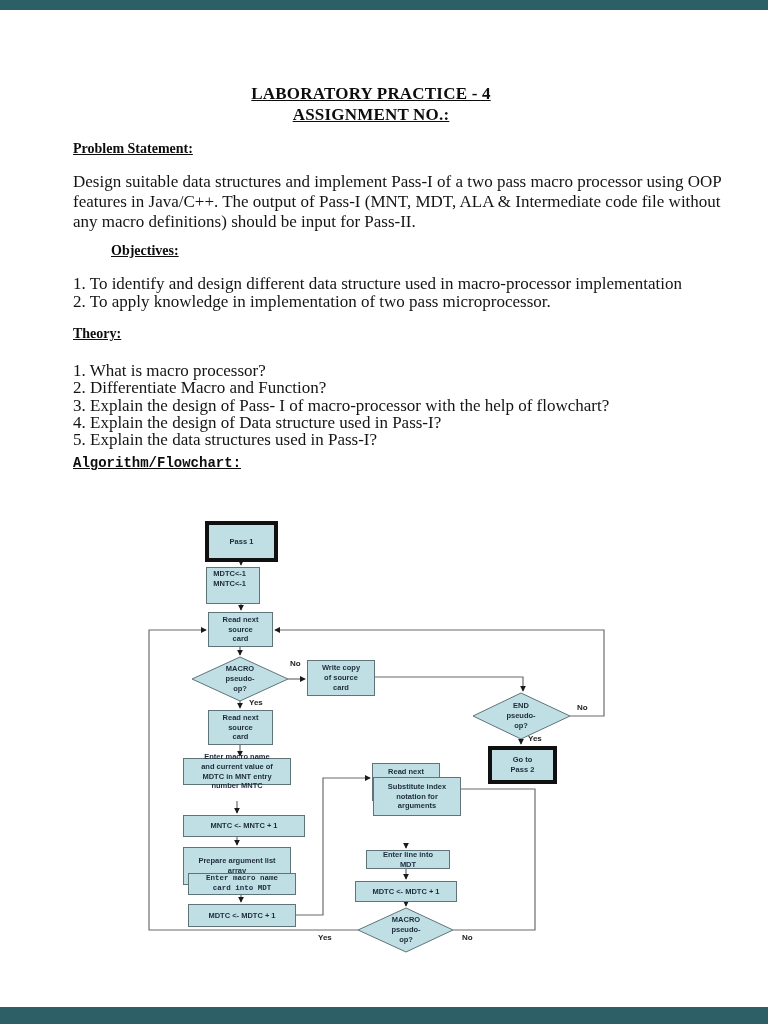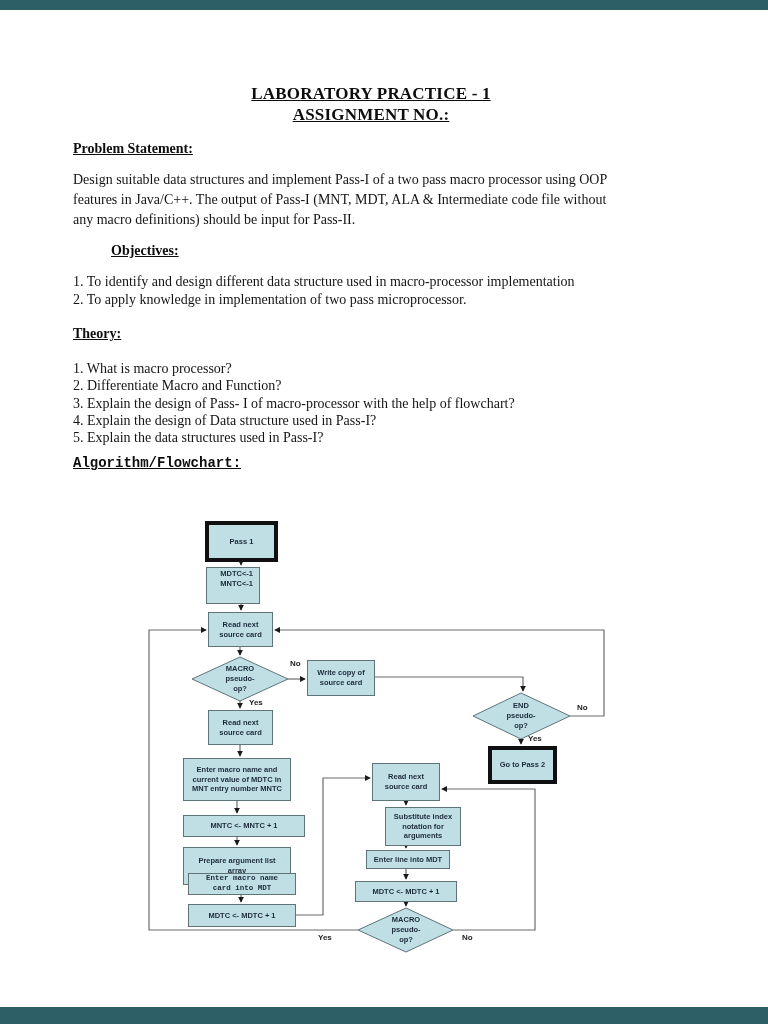--- a/index.html
+++ b/index.html
@@ -17,56 +17,56 @@
     position:absolute;left:0;width:742px;text-align:center;
     font-weight:bold;font-size:17px;text-decoration:underline;color:#0d0d0d;
     letter-spacing:.2px;
   }
   .h2{
     position:absolute;left:73px;
     font-weight:bold;font-size:14px;text-decoration:underline;color:#0d0d0d;
   }
   .body-line{
     position:absolute;left:73px;width:660px;
-    font-size:14px;color:#141414;white-space:nowrap;
+    font-size:17px;color:#141414;white-space:nowrap;
   }
 
   
   .fc-svg{position:absolute;left:0;top:0;width:768px;height:1024px;pointer-events:none;}
   .fc-diamond{fill:var(--node-fill,#bfdfe5);stroke:var(--node-border,#5f7478);stroke-width:1;}
   .fc-line{fill:none;stroke:var(--connector,#6b6b6b);stroke-width:1.2;}
   .fc-box{
     position:absolute;box-sizing:border-box;
     background:var(--node-fill,#bfdfe5);
     border:1px solid var(--node-border,#5f7478);
     display:flex;align-items:center;justify-content:center;
     text-align:center;
     font-family:"Liberation Sans", sans-serif;font-weight:bold;
     font-size:7.5px;line-height:1.3;color:var(--node-text,#1c2b3a);
-    padding:1px 6px;
+    padding:1px 13px;
   }
   .fc-terminal{border:4px solid var(--terminal-border,#101010);}
   .fc-left{justify-content:flex-start;text-align:left;padding-left:8px;}
   .fc-diamond-label{
     position:absolute;display:flex;flex-direction:column;align-items:center;justify-content:center;
     font-family:"Liberation Sans", sans-serif;font-weight:bold;
     font-size:7.5px;line-height:1.35;color:var(--node-text,#1c2b3a);text-align:center;
   }
   .fc-branch{
     position:absolute;font-family:"Liberation Sans", sans-serif;font-weight:bold;
     font-size:8px;color:#222;
   }
 </style>
 </head>
 <body>
 
 <div class="viewer-bar bar-top"></div>
 <div class="viewer-bar bar-bottom"></div>
 
-<div class="doc-title" style="top:84px;">LABORATORY PRACTICE - 1</div>
+<div class="doc-title" style="top:84px;">LABORATORY PRACTICE - 4</div>
 <div class="doc-title" style="top:105px;">ASSIGNMENT NO.:</div>
 
 <div class="h2" style="top:141px;">Problem Statement:</div>
 <div class="body-line" style="top:172px;">Design suitable data structures and implement Pass-I of a two pass macro processor using OOP</div>
 <div class="body-line" style="top:192px;">features in Java/C++. The output of Pass-I (MNT, MDT, ALA &amp; Intermediate code file without</div>
 <div class="body-line" style="top:212px;">any macro definitions) should be input for Pass-II.</div>
 
 <div class="h2" style="top:243px;margin-left:38px;">Objectives:</div>
 <div class="body-line" style="top:274px;">1. To identify and design different data structure used in macro-processor implementation</div>
 <div class="body-line" style="top:292px;">2. To apply knowledge in implementation of two pass microprocessor.</div>
@@ -119,33 +119,33 @@
   <span>MDTC&lt;-1</span>
   <span>MNTC&lt;-1</span>
 </div>
 
 <div class="fc-box" style="left:208px;top:612px;width:65px;height:35px;">Read next source card</div>
 
 <div class="fc-box" style="left:307px;top:660px;width:68px;height:36px;">Write copy of source card</div>
 
 <div class="fc-box" style="left:208px;top:710px;width:65px;height:35px;">Read next source card</div>
 
-<div class="fc-box" style="left:183px;top:758px;width:108px;height:43px;">Enter macro name and current value of MDTC in MNT entry number MNTC</div>
+<div class="fc-box" style="left:183px;top:758px;width:108px;height:27px;">Enter macro name and current value of MDTC in MNT entry number MNTC</div>
 
 <div class="fc-box" style="left:183px;top:815px;width:122px;height:22px;">MNTC &lt;- MNTC + 1</div>
 
 <div class="fc-box" style="left:183px;top:847px;width:108px;height:38px;">Prepare argument list array</div>
 
 <div class="fc-box" style="left:188px;top:873px;width:108px;height:22px;font-family:Liberation Mono, monospace;">Enter macro name card into MDT</div>
 
 <div class="fc-box" style="left:188px;top:904px;width:108px;height:23px;">MDTC &lt;- MDTC + 1</div>
 
 <div class="fc-box" style="left:372px;top:763px;width:68px;height:38px;">Read next source card</div>
 
-<div class="fc-box" style="left:373px;top:807px;width:76px;height:39px;margin-left:12px;">Substitute index notation for arguments</div>
+<div class="fc-box" style="left:373px;top:777px;width:88px;height:39px;">Substitute index notation for arguments</div>
 
 <div class="fc-box" style="left:366px;top:850px;width:84px;height:19px;">Enter line into MDT</div>
 
 <div class="fc-box" style="left:355px;top:881px;width:102px;height:21px;">MDTC &lt;- MDTC + 1</div>
 
 <div class="fc-box fc-terminal" style="left:488px;top:746px;width:69px;height:38px;">Go to Pass 2</div>
 
 <div class="fc-diamond-label" style="left:204px;top:659px;width:72px;height:40px;">
   <span>MACRO</span>
   <span>pseudo-</span>

